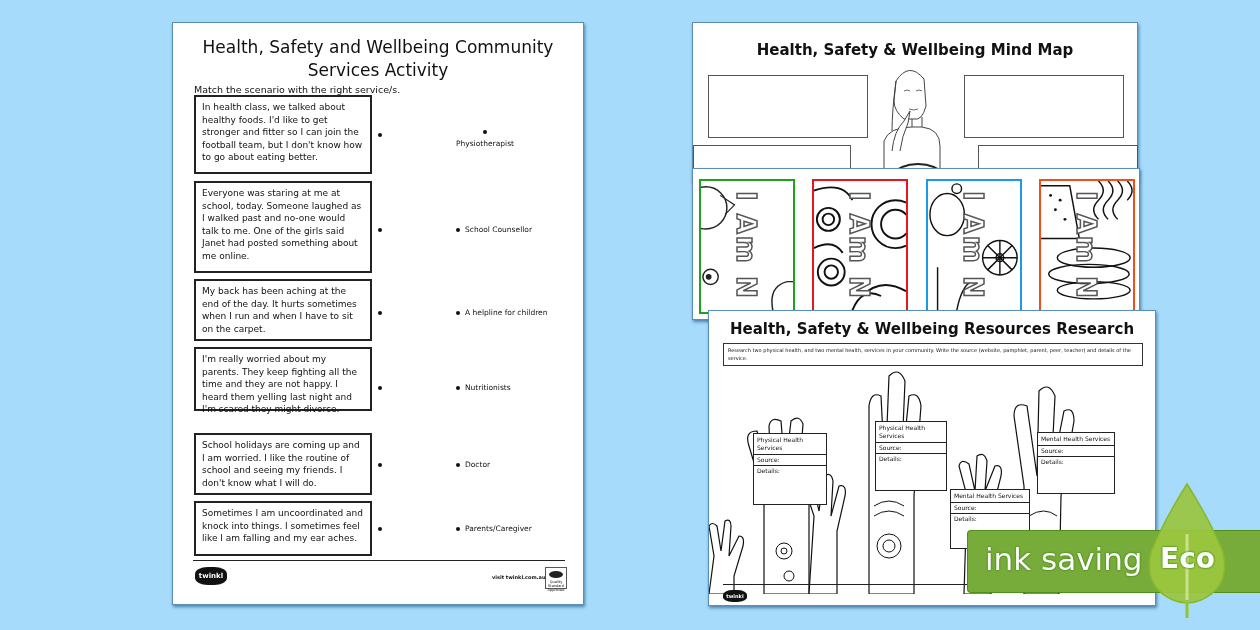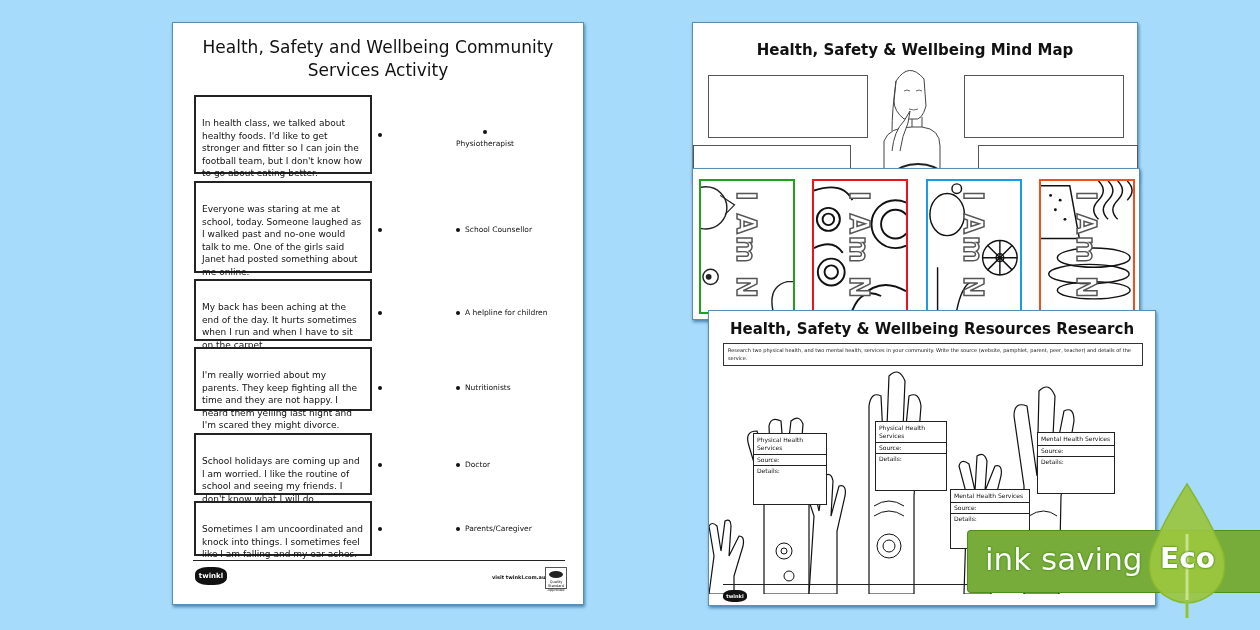--- a/index.html
+++ b/index.html
@@ -21,21 +21,21 @@
   #left-sheet .title {
     text-align: center; font-size: 17px; line-height: 23px;
     margin-top: 13px; padding: 0 4px; font-weight: normal;
   }
   #left-sheet .instruction {
     font-size: 9.5px; margin: 2px 0 0 21px;
   }
   .scenario {
     position: absolute; left: 21px; width: 178px;
     border: 2px solid #222; background: #fff;
-    font-size: 9px; line-height: 12.6px; padding: 20px 6px;
+    font-size: 9px; line-height: 12.6px; padding: 4px 6px;
   }
   .dot-left {
     position: absolute; left: 205px; width: 4px; height: 4px;
     background: #111; border-radius: 50%;
   }
   .service {
     position: absolute; left: 283px; font-size: 7.5px;
     display: flex; align-items: center; gap: 5px;
   }
   .service .dot { width: 4px; height: 4px; background: #111; border-radius: 50%; flex: 0 0 auto; }
@@ -114,20 +114,21 @@
     font-family: "DejaVu Sans", sans-serif;
     text-shadow: 0 0 2px #3f8a10, 0 0 2px #3f8a10;
     text-align: center;
   }
 </style>
 </head>
 <body>
 
 <div class="sheet" id="left-sheet">
   <h1 class="title">Health, Safety and Wellbeing Community Services Activity</h1>
+  <div class="instruction">Match the scenario with the right service/s.</div>
 
   <div class="scenario" style="top:72px;height:79px;">In health class, we talked about healthy foods. I'd like to get stronger and fitter so I can join the football team, but I don't know how to go about eating better.</div>
   <div class="dot-left" style="top:110px;"></div>
   <div class="service" style="top:107px;flex-direction:column;">
       <span class="dot"></span>
       <span>Physiotherapist</span>
     </div>
 
   <div class="scenario" style="top:158px;height:92px;">Everyone was staring at me at school, today. Someone laughed as I walked past and no-one would talk to me. One of the girls said Janet had posted something about me online.</div>
   <div class="dot-left" style="top:205px;"></div>

